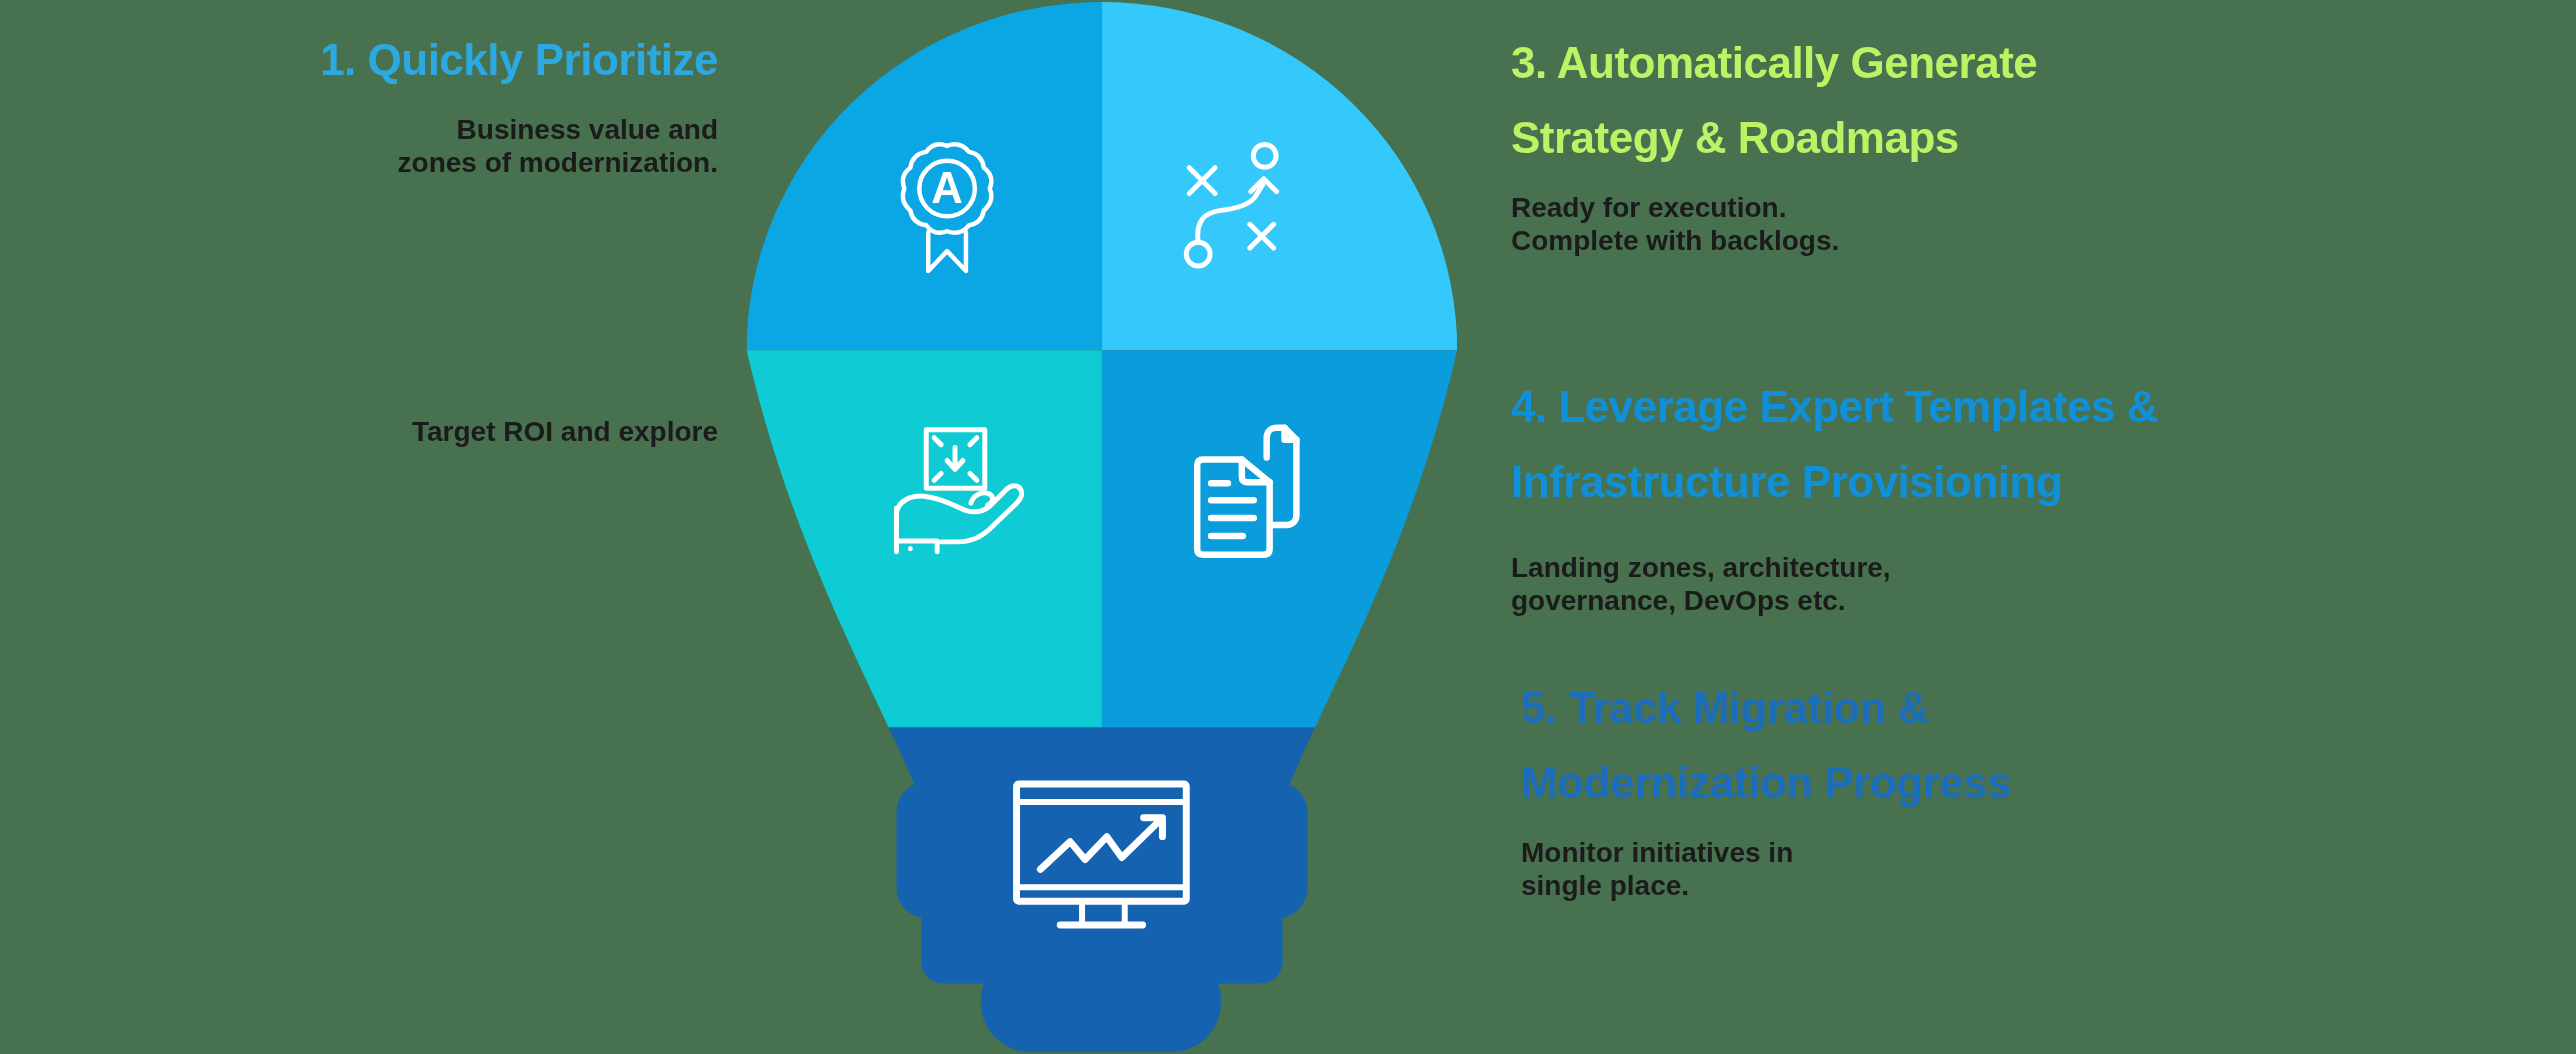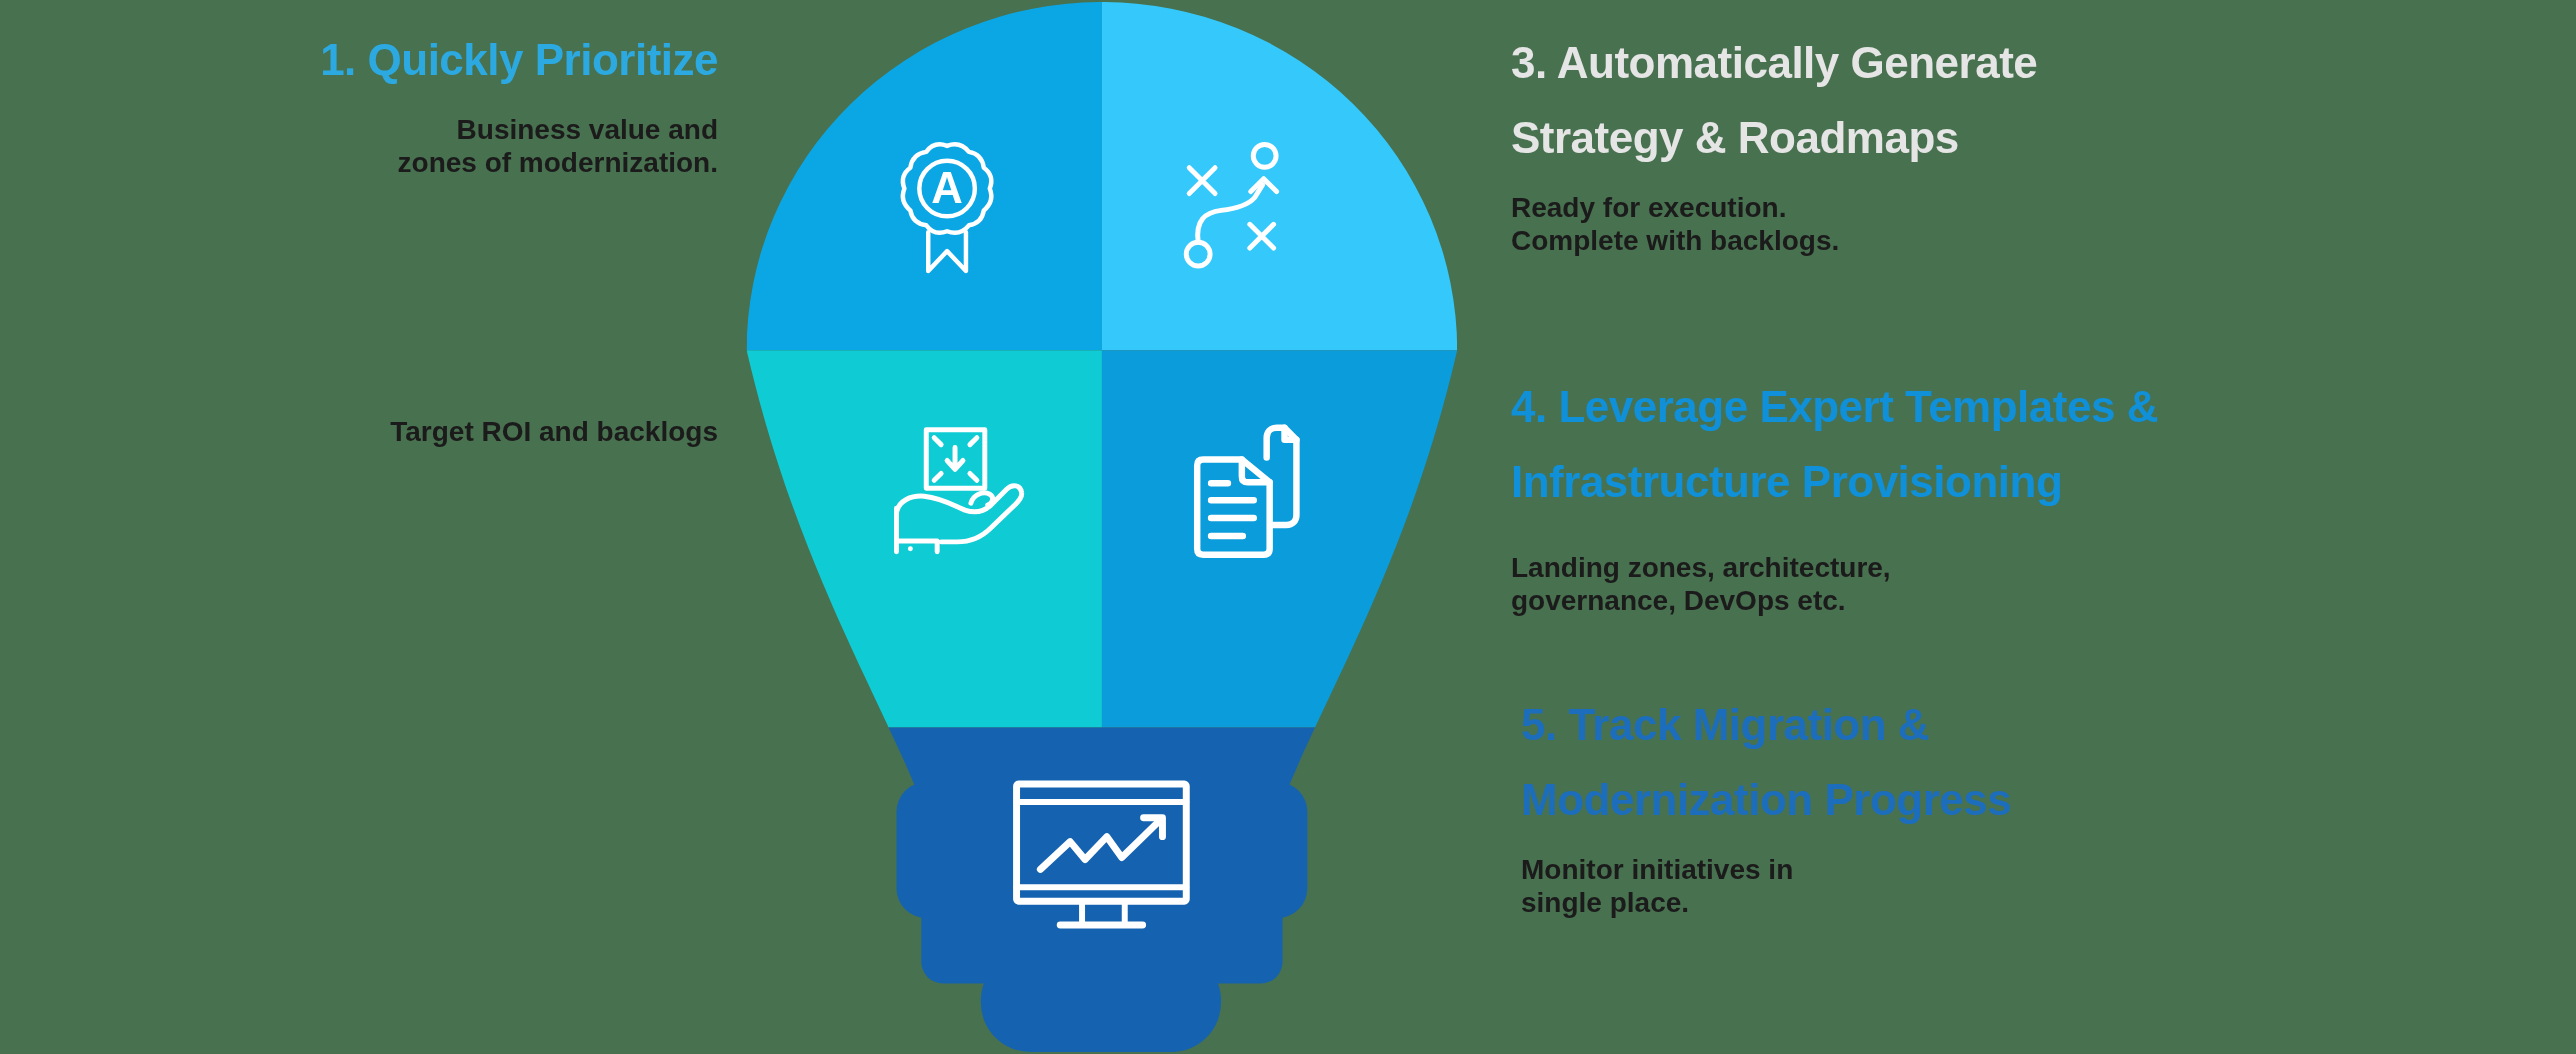--- a/index.html
+++ b/index.html
@@ -28,25 +28,25 @@
   }
   .feature .sub span{display:block;}
   .align-right{text-align:right;}
   .align-left{text-align:left;}
   .f1{top:22px;right:1858px;}
   .f1 .title{color:#2CA9E1;}
   .f2{top:385px;right:1858px;}
   .f2 .title{color:#18C2CD;}
   .f2 .sub{margin-top:30px;}
   .f3{top:25px;left:1511px;}
-  .f3 .title{color:#e5e5e5;}
+  .f3 .title{color:#bef264;}
   .f4{top:369px;left:1511px;}
   .f4 .title{color:#0F90D9;}
   .f4 .sub{margin-top:32px;}
-  .f5{top:687px;left:1521px;}
+  .f5{top:670px;left:1521px;}
   .f5 .title{color:#1C6EBC;}
 </style>
 </head>
 <body>
 
 <div class="canvas">
 
   <svg class="bulb-svg" width="2576" height="1054" viewBox="0 0 2595 1062">
     <defs>
       <clipPath id="bulbClip">
@@ -118,21 +118,21 @@
       <span>1. Quickly Prioritize</span>
     </div>
     <div class="sub">
       <span>Business value and</span>
       <span>zones of modernization.</span>
     </div>
   </div>
 
   <div class="feature f2 align-right">
     <div class="sub">
-      <span>Target ROI and backlogs</span>
+      <span>Target ROI and explore</span>
     </div>
   </div>
 
   <div class="feature f3 align-left">
     <div class="title">
       <span>3. Automatically Generate</span>
       <span>Strategy &amp; Roadmaps</span>
     </div>
     <div class="sub">
       <span>Ready for execution.</span>

